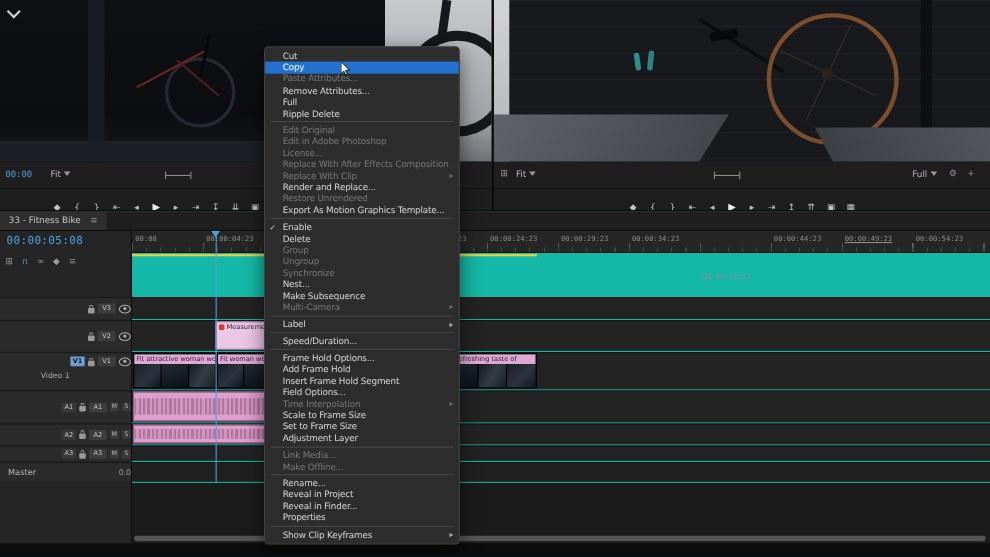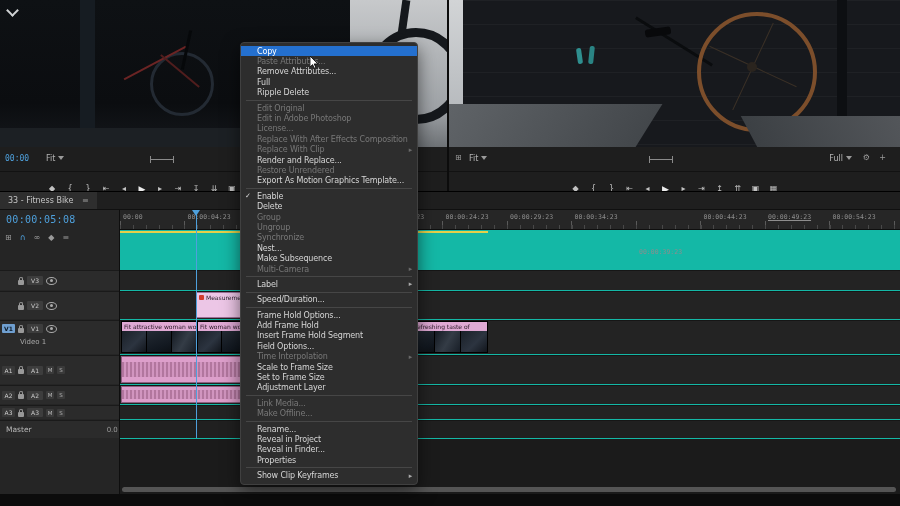--- a/index.html
+++ b/index.html
@@ -81,21 +81,21 @@
   .lane-v3{top:60px;height:20px;}
   .lane-v2{top:81px;height:28px;}
   .lane-v1{top:110px;height:34px;}
   .lane-a1{top:145px;height:29px;}
   .lane-a2{top:175px;height:19px;}
   .lane-a3{top:195px;height:14px;}
   .lane-master{top:210px;height:18px;background:#202020;}
   .lower-area{position:absolute;left:120px;top:229px;width:780px;height:55px;background:#1b1b1b;}
 
   .hrow{position:absolute;left:0;width:119px;background:#2b2b2b;border-top:1px solid #1a1a1a;box-sizing:border-box;
-        display:flex;align-items:center;gap:3px;padding-left:2px;}
+        display:flex;align-items:center;gap:3px;padding-left:19px;justify-content:flex-end;}
   .h-v3{top:60px;height:20px;}
   .h-v2{top:81px;height:28px;}
   .h-v1{top:110px;height:34px;flex-wrap:wrap;align-content:flex-start;padding-top:3px;}
   .h-a1{top:145px;height:29px;}
   .h-a2{top:175px;height:19px;}
   .h-a3{top:195px;height:14px;}
   .h-master{top:210px;height:18px;gap:47px;}
   .patch{width:13px;height:9px;font-size:6px;line-height:9px;text-align:center;color:#cfcfcf;background:#383838;border-radius:1px;flex:none;}
   .patch.empty{background:transparent;}
   .patch.blue{background:#6f9fd0;color:#0c1a28;font-weight:bold;}
@@ -359,20 +359,23 @@
           <div class="wave"></div>
         </div>
 
       <div class="playhead-cap"></div>
       <div class="playhead"></div>
       <div class="hscroll"></div>
     </div>
   </div>
 
   <nav class="context-menu" id="context-menu">
+      <div class="menu-item normal">
+        <span>Cut</span>
+      </div>
       <div class="menu-item highlighted">
         <span>Copy</span>
       </div>
       <div class="menu-item disabled">
         <span>Paste Attributes...</span>
       </div>
       <div class="menu-item normal">
         <span>Remove Attributes...</span>
       </div>
       <div class="menu-item normal">

